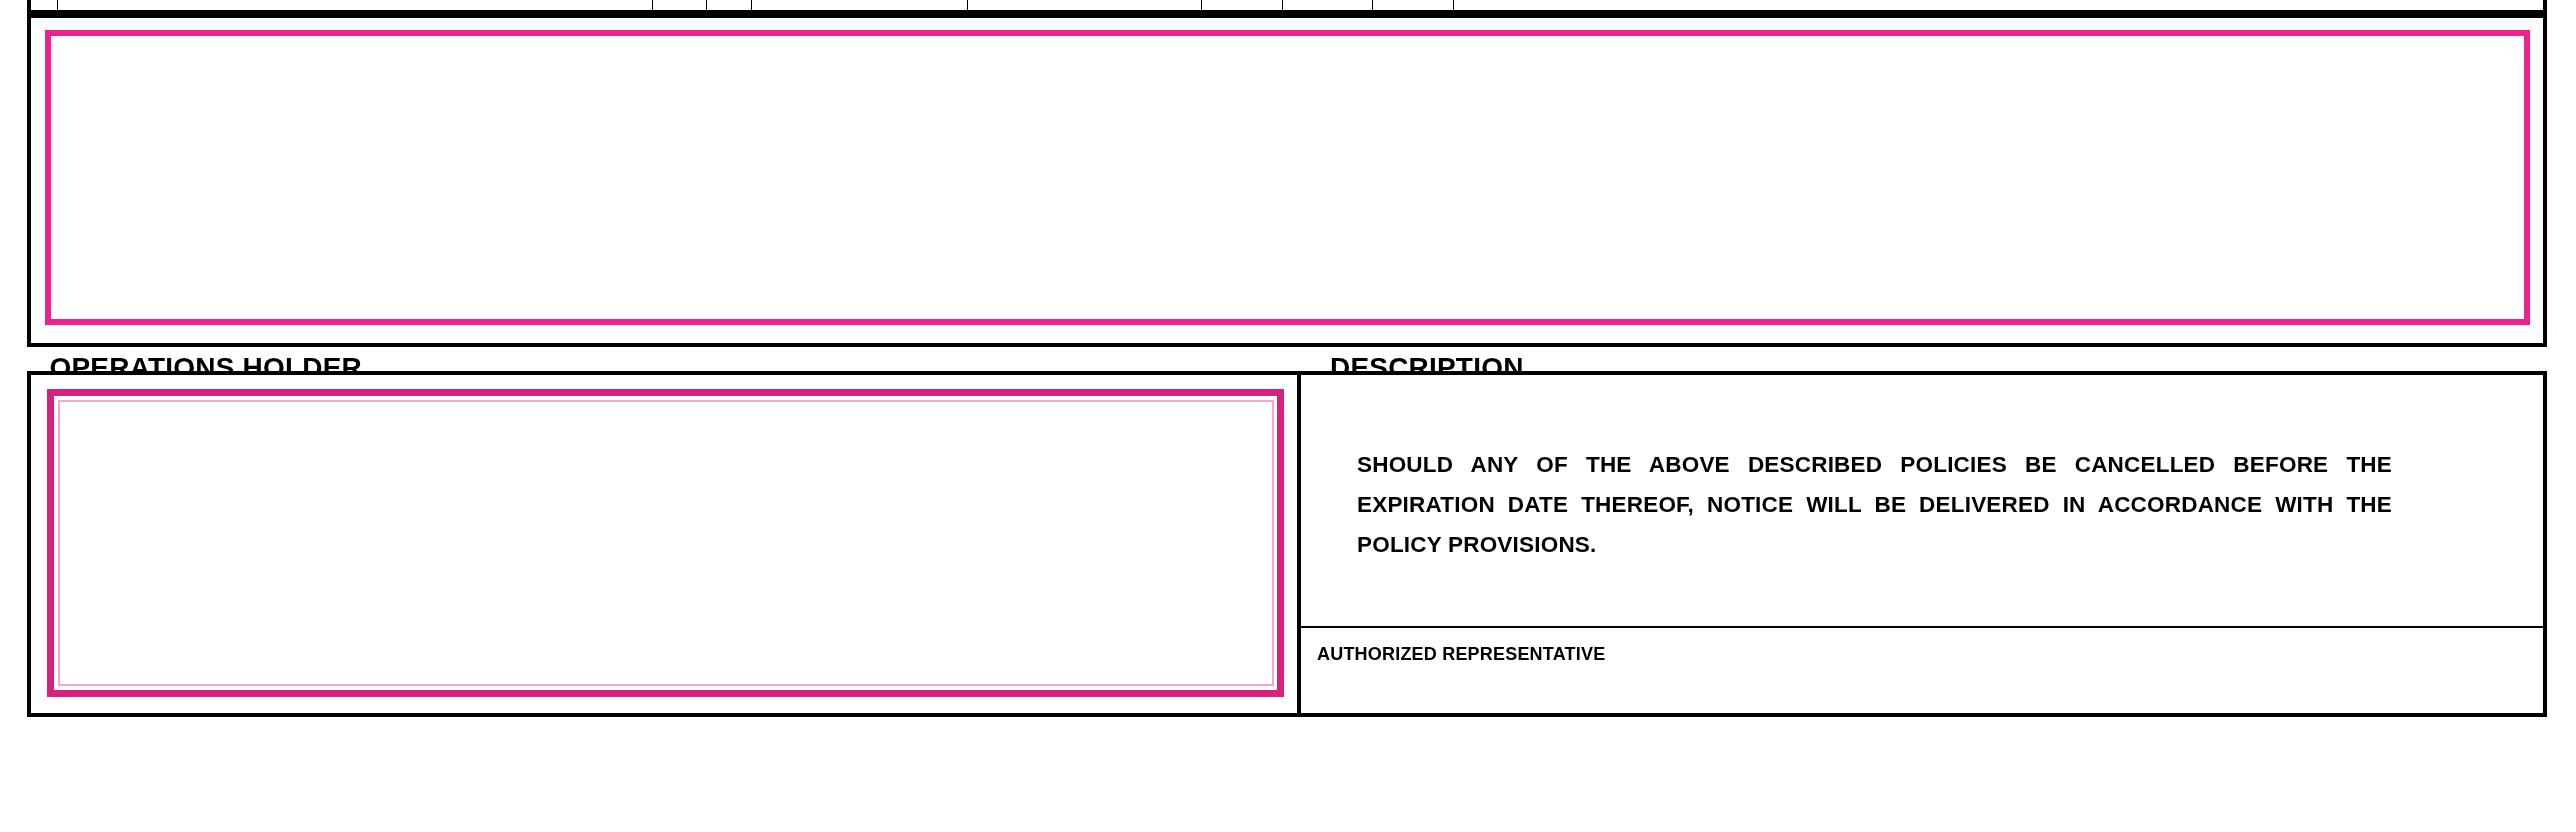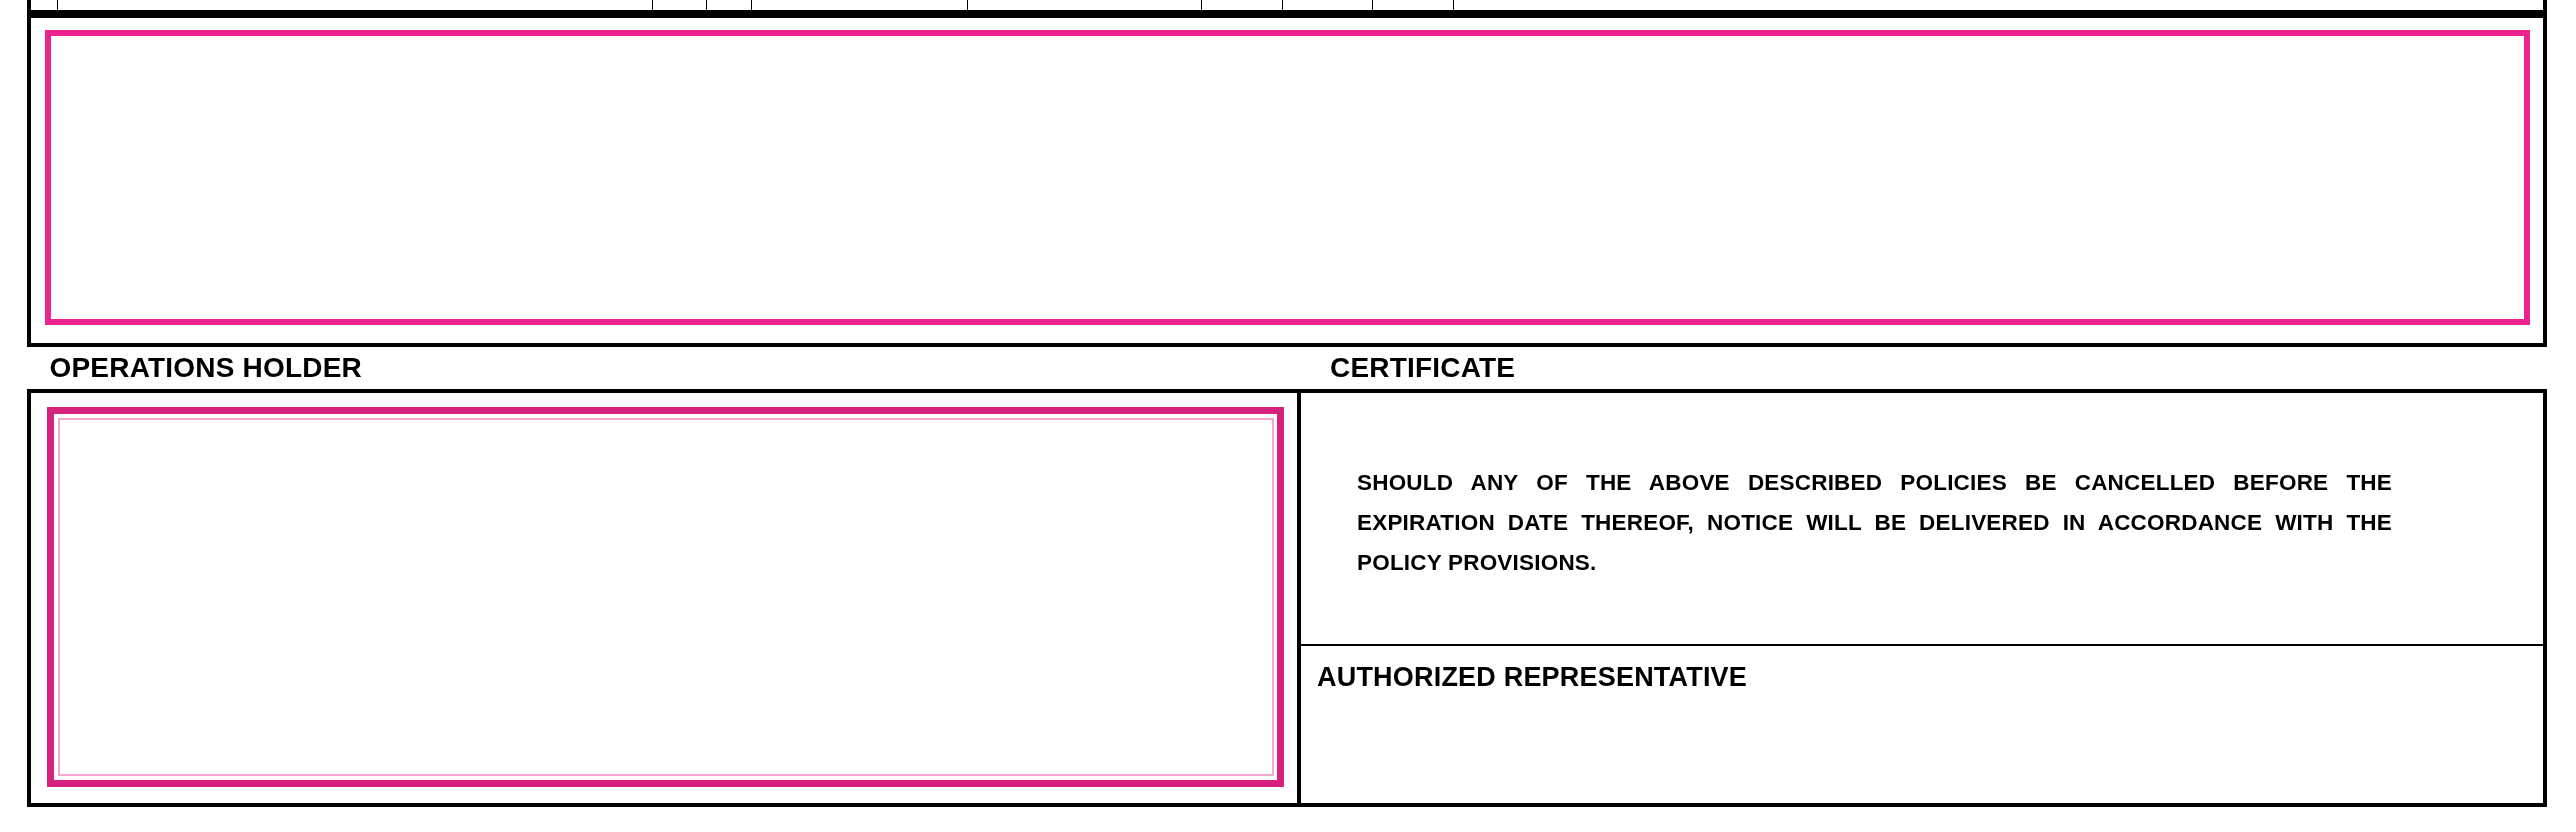--- a/index.html
+++ b/index.html
@@ -83,23 +83,23 @@
     line-height: 41px;
     letter-spacing: 0.2px;
   }
   .heading.holder { left: 22.5px; }
   .heading.cancel { left: 1303px; }
 
   
   .bottom-outer {
     position: absolute;
     left: 27px;
-    top: 389px;
-    width: 2520px;
-    height: 418px;
+    top: 371px;
+    width: 2520px;
+    height: 346px;
     border: 4.5px solid #000;
     box-sizing: border-box;
     display: flex;
     background: #fff;
   }
   .holder-col {
     width: 1270px;
     border-right: 4.5px solid #000;
     box-sizing: border-box;
     position: relative;
@@ -148,21 +148,21 @@
     letter-spacing: 0.2px;
   }
   .auth-rep-area {
     flex: 1;
     position: relative;
   }
   .auth-rep-label {
     position: absolute;
     left: 16px;
     top: 16px;
-    font-size: 27px;
+    font-size: 18px;
     font-weight: bold;
     letter-spacing: 0.2px;
     white-space: nowrap;
   }
 </style>
 </head>
 <body>
 
 <div class="top-fragment">
   <div class="cell" style="width:27px"></div>
@@ -177,21 +177,21 @@
   <div class="cell" style="width:428px"></div>
 </div>
 
 <div class="desc-outer">
   <div class="desc-label">DESCRIPTION OF OPERATIONS / LOCATIONS / VEHICLES ( ACORD101, Additional Remarks Schedule, may be attached if more space is required)</div>
   <div class="desc-inner" title=""></div>
 </div>
 
 <div class="heading-row">
   <div class="heading holder">OPERATIONS HOLDER</div>
-  <div class="heading cancel">CERTIFICATE</div>
+  <div class="heading cancel">DESCRIPTION</div>
 </div>
 
 <div class="bottom-outer">
 
   <div class="holder-col">
     <div class="holder-box" title="">
       <div class="holder-box-inner"></div>
     </div>
   </div>
 

